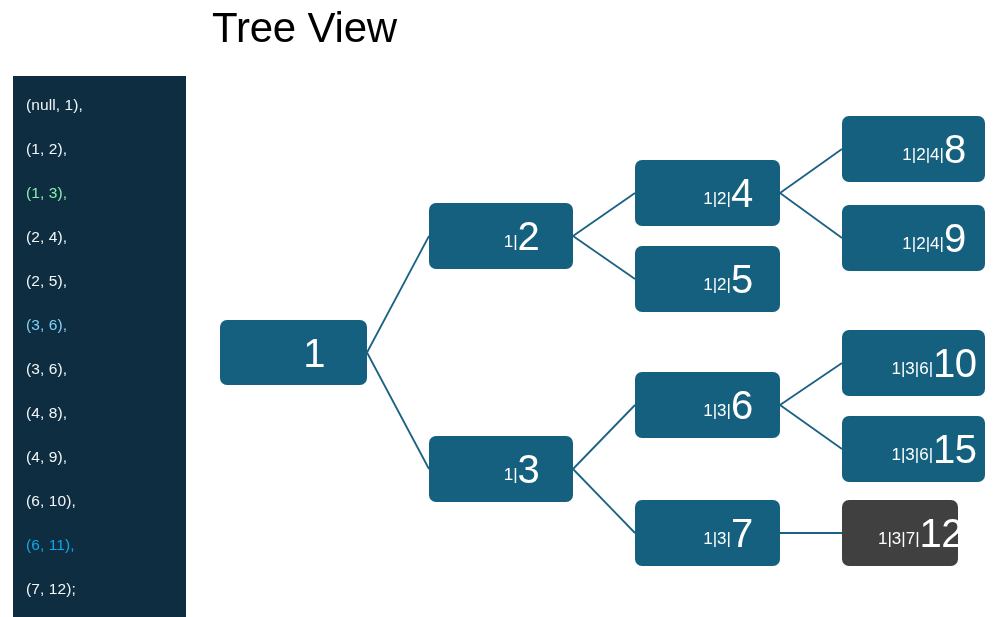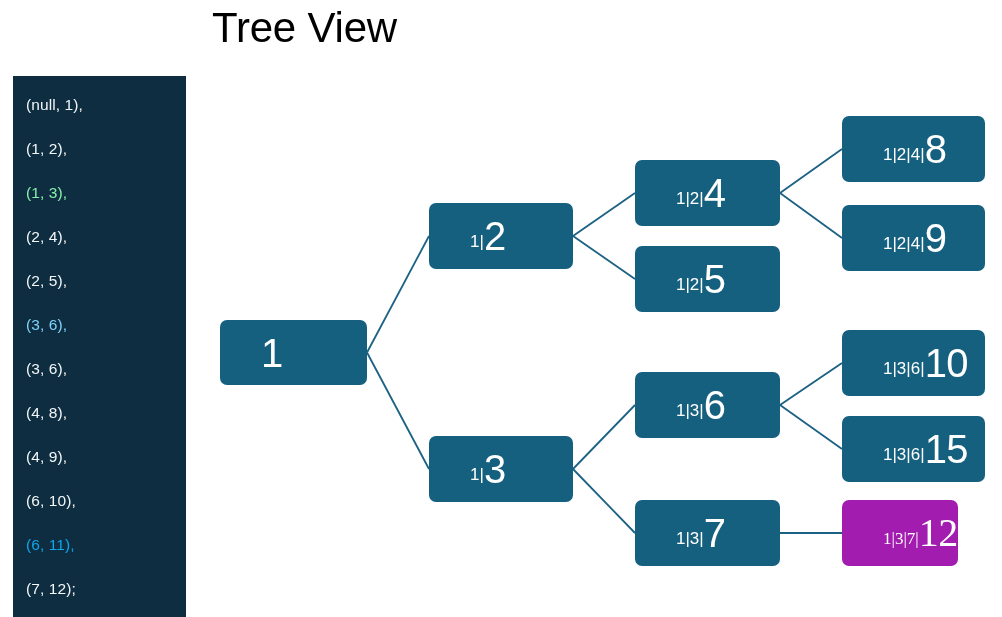--- a/index.html
+++ b/index.html
@@ -71,20 +71,21 @@
     height: 617px;
     pointer-events: none;
   }
   .tree-node {
     position: absolute;
     background: #15607f;
     border-radius: 7px;
     box-sizing: border-box;
     display: flex;
     align-items: center;
+    justify-content: center;
     color: #ffffff;
     white-space: nowrap;
     overflow: hidden;
     padding-left: 41px;
   }
   .node-path {
     font-size: 17px;
     font-weight: 400;
     line-height: 1;
     position: relative;
@@ -173,19 +174,19 @@
         <span class="node-value">9</span>
       </div>
       <div class="tree-node" style="left: 842px; top: 330px; width: 143px; height: 66px; background: rgb(21, 96, 127); color: rgb(255, 255, 255);">
         <span class="node-path">1|3|6|</span>
         <span class="node-value">10</span>
       </div>
       <div class="tree-node" style="left: 842px; top: 416px; width: 143px; height: 66px; background: rgb(21, 96, 127); color: rgb(255, 255, 255);">
         <span class="node-path">1|3|6|</span>
         <span class="node-value">15</span>
       </div>
-      <div class="tree-node" style="left: 842px; top: 500px; width: 116px; height: 66px; background: #a21caf; color: rgb(255, 255, 255); font-family: Liberation Serif, serif;">
+      <div class="tree-node" style="left: 842px; top: 500px; width: 116px; height: 66px; background: #404040; color: rgb(255, 255, 255);">
         <span class="node-path">1|3|7|</span>
         <span class="node-value">12</span>
       </div>
     </div>
 
 </div>
 
 </body></html>

